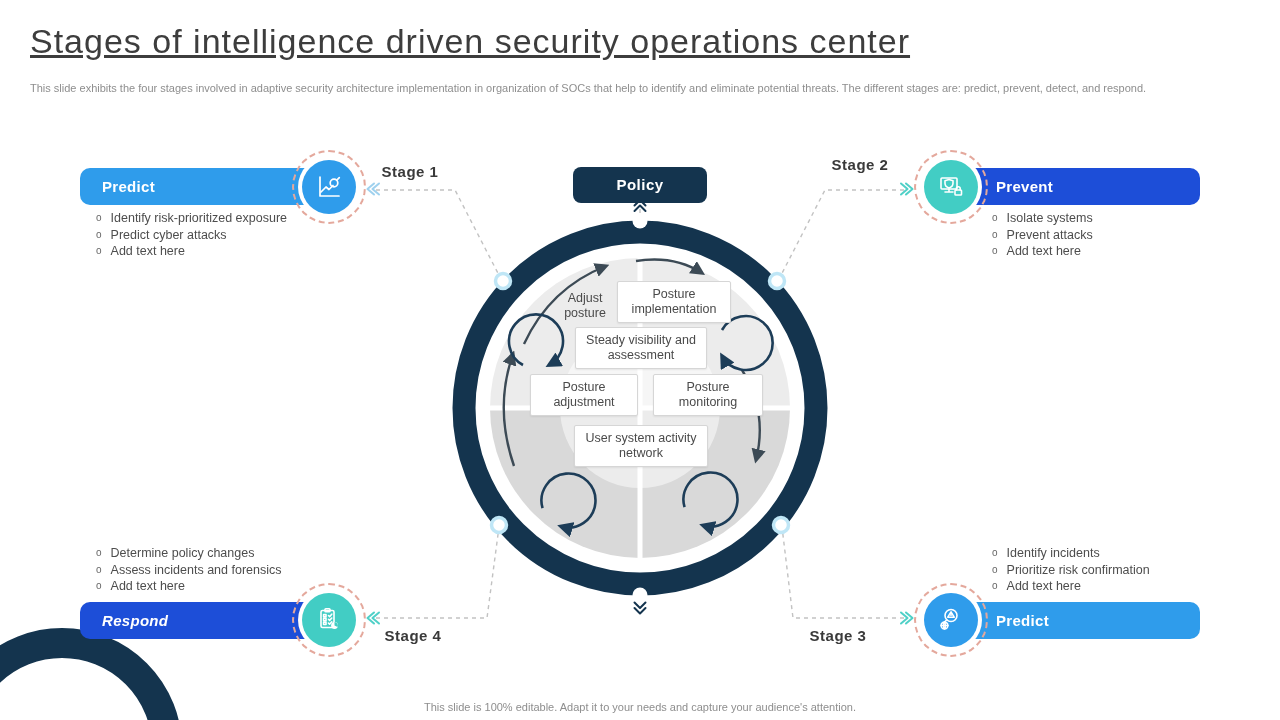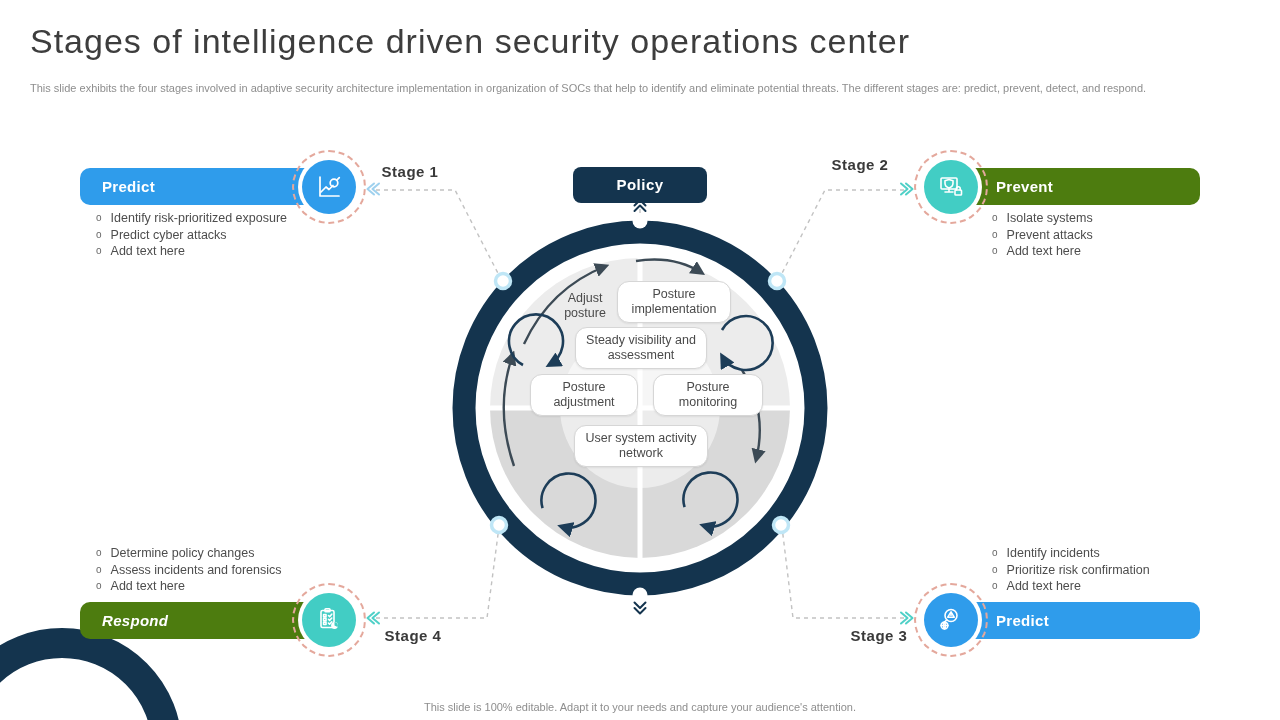--- a/index.html
+++ b/index.html
@@ -1,29 +1,29 @@
 <!DOCTYPE html>
 <html><head>
 <meta charset="utf-8">
 <style>
   html,body { margin:0; padding:0; background:#fff; }
   .slide { position:relative; width:1280px; height:720px; background:#ffffff;
            font-family:"Liberation Sans", sans-serif; overflow:hidden; }
   .abs { position:absolute; }
-  .title { left:30px; top:22px; font-size:34px; color:#3d3d3d; letter-spacing:1px; font-weight:400; }
+  .title { left:30px; top:22px; font-size:34px; color:#3d3d3d; letter-spacing:1px; font-weight:400;text-decoration:underline; }
   .subtitle { left:30px; top:82px; width:1225px; font-size:11px; color:#8e8e8e; }
   .footer { left:0; top:701px; width:1280px; text-align:center; font-size:11px; color:#8e8e8e; }
   .bar { height:37px; border-radius:10px; color:#fff; font-weight:bold; font-size:15px;
          line-height:37px; letter-spacing:.3px; }
-  .bar.blue { background:#2f9ceb; } .bar.teal { background:#4d7c0f; }
+  .bar.blue { background:#2f9ceb; } .bar.teal { background:#1d4ed8; }
   .bar span { display:inline-block; }
   .stage-label { width:84px; text-align:center; font-weight:bold; font-size:15px; color:#3a3a3a; letter-spacing:.5px; }
   .node { width:134px; height:36px; background:#14344e; border-radius:8px; color:#fff;
           font-weight:bold; font-size:15px; letter-spacing:.5px; text-align:center; line-height:36px;margin-top:12px; }
-  .ibox { background:#fff; border:1px solid #d6d6d6; border-radius:12px; font-size:12.5px;
+  .ibox { background:#fff; border:1px solid #d6d6d6; border-radius:2px; font-size:12.5px;
           color:#4a4a4a; text-align:center; line-height:1.2; padding:5px 3px;
           box-shadow:0 1px 2px rgba(0,0,0,.07); }
   .itext { font-size:12.5px; color:#4a4a4a; text-align:center; line-height:1.2; }
   .blist { font-size:12.5px; color:#4d4d4d; }
   .blist .row { display:flex; gap:9px; line-height:16.5px; white-space:nowrap; }
   .blist .b { font-size:10px; color:#666; }
   .badge { width:74px; height:74px; border:2px dashed #e4a89c; border-radius:50%;
            display:flex; align-items:center; justify-content:center; box-sizing:border-box; }
   .badge .core { width:54px; height:54px; border-radius:50%; box-shadow:0 0 0 4px #fff;
                  display:flex; align-items:center; justify-content:center; }
@@ -194,21 +194,21 @@
       <svg width="30" height="30" viewBox="0 0 30 30" fill="none" stroke="#ffffff" stroke-width="1.6" stroke-linecap="round" stroke-linejoin="round">
         <circle cx="15" cy="10.5" r="6"></circle>
         <path d="M10.8 14.8 L7.5 18"></path>
         <path d="M15 6.8 l3.2 5.4 h-6.4 z"></path>
         <path d="M15 9 v1.4"></path>
         <circle cx="8.5" cy="20.5" r="3.4"></circle>
         <path d="M5.1 20.5 h6.8 M8.5 17.1 c1.4 2.2 1.4 4.6 0 6.8 M8.5 17.1 c-1.4 2.2 -1.4 4.6 0 6.8"></path>
       </svg>
     </div>
   </div>
-  <div class="abs stage-label" style="left:837px;top:627px;">Stage 3</div>
+  <div class="abs stage-label" style="left:796px;top:627px;">Stage 3</div>
   <div class="abs blist" style="left:992px;top:545px;">
     <div class="row">
         <span class="b">o</span>
         <span>Identify  incidents</span>
       </div>
     <div class="row">
         <span class="b">o</span>
         <span>Prioritize risk confirmation</span>
       </div>
     <div class="row">

